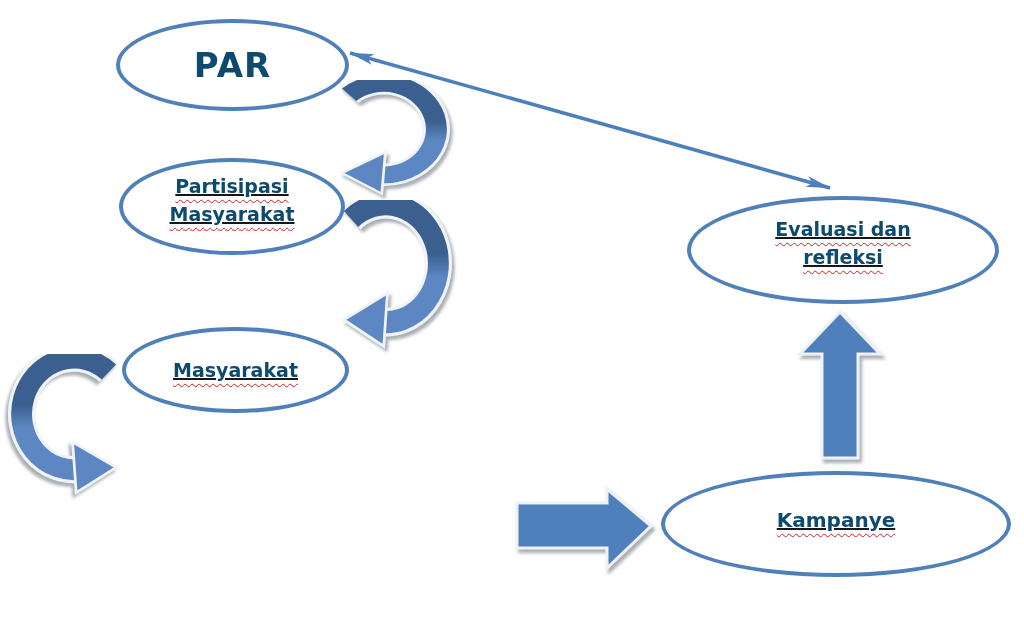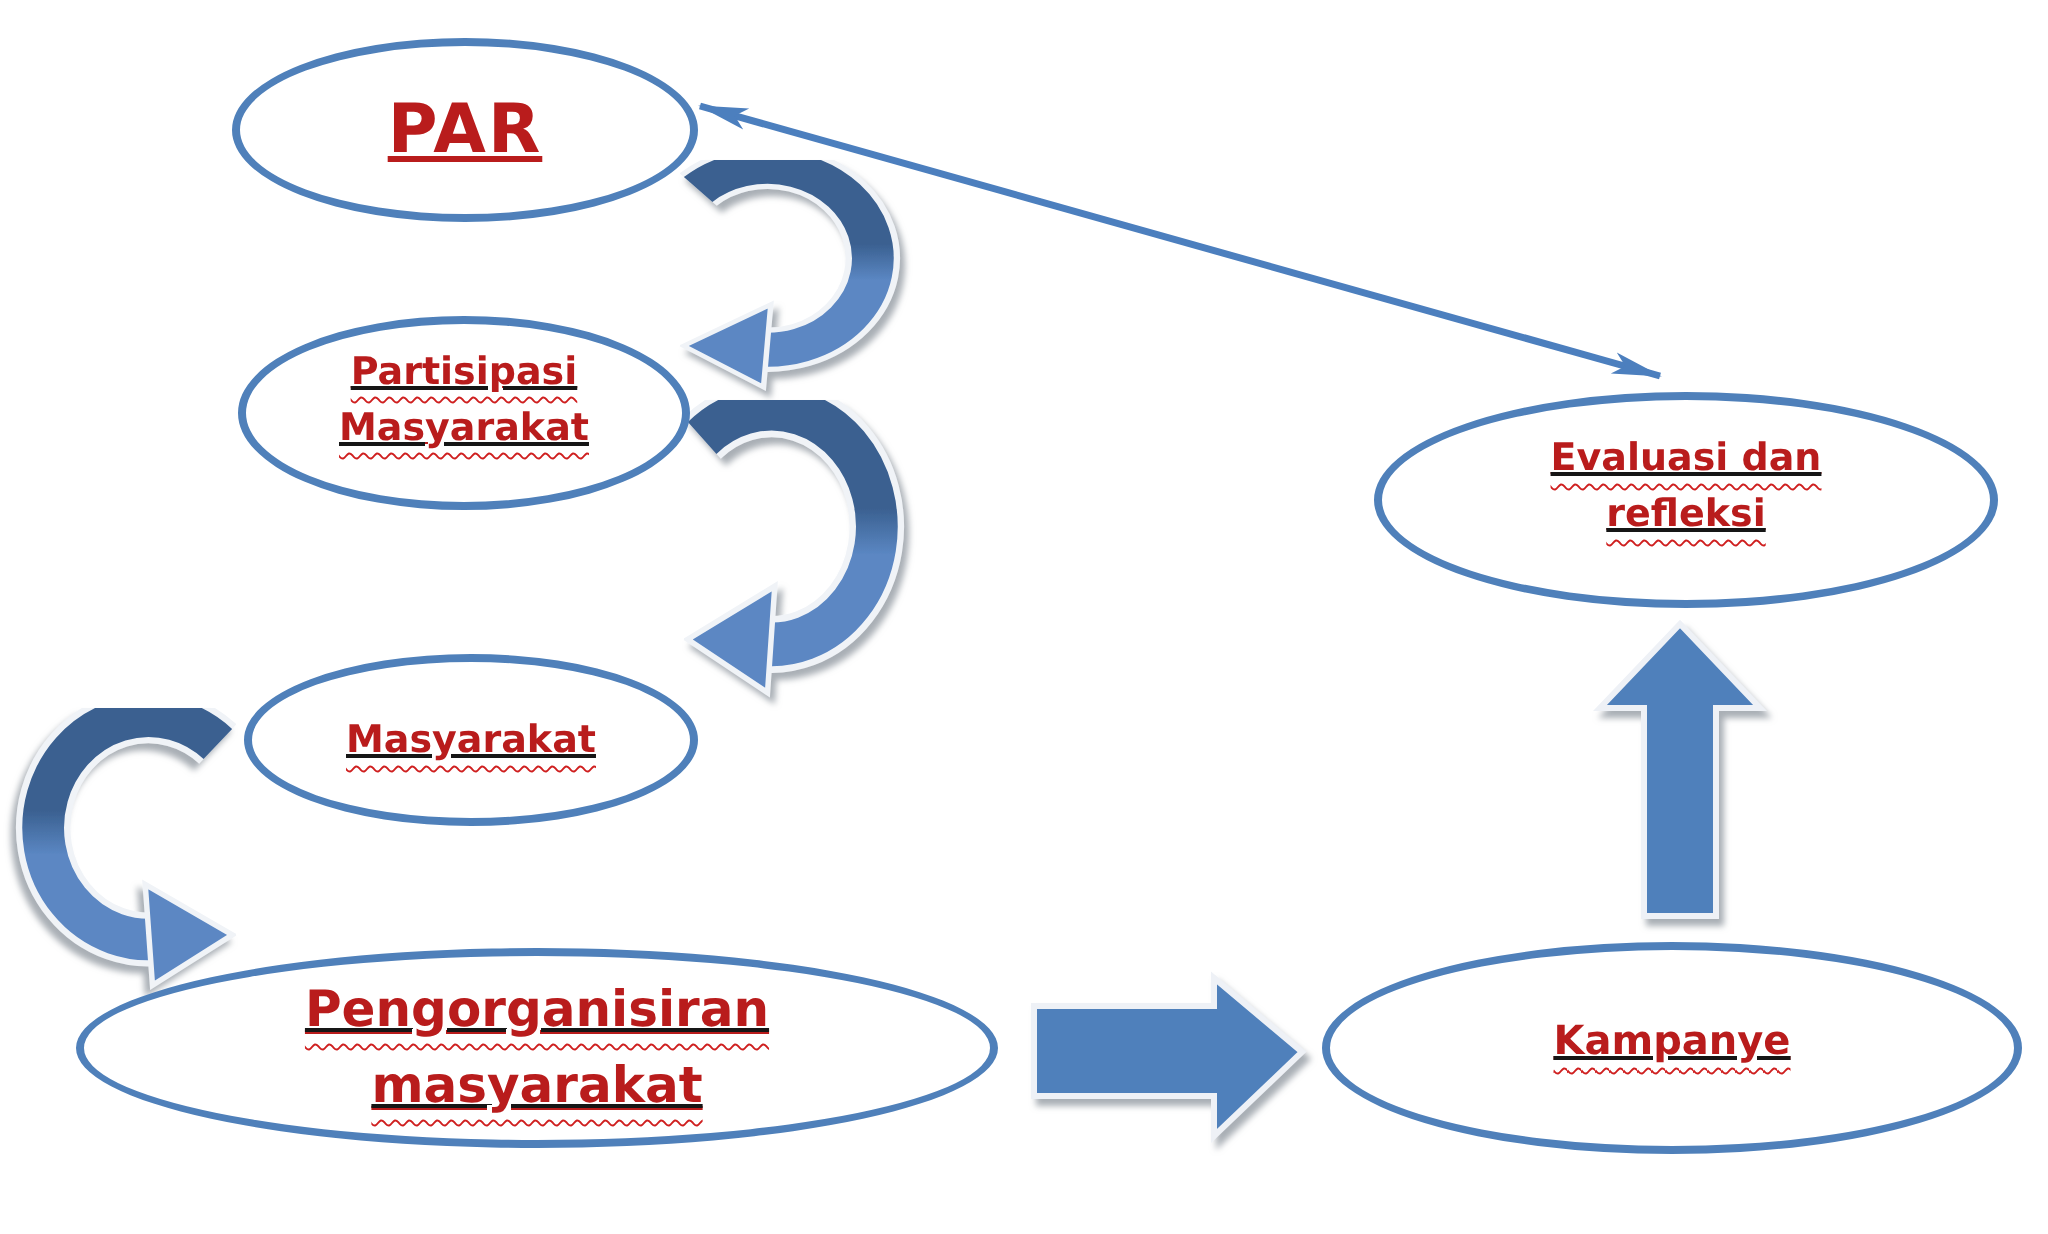--- a/index.html
+++ b/index.html
@@ -6,21 +6,21 @@
   .stage {
     position:relative; width:1024px; height:617px; background:#ffffff;
     overflow:hidden; font-family:"DejaVu Sans","Liberation Sans",sans-serif;
   }
   .layer { position:absolute; left:0; top:0; width:1024px; height:617px; z-index:1; }
   .node {
     position:absolute; z-index:2; box-sizing:border-box; background:#ffffff;
     border:4px solid #4f80ba; border-radius:50%;
     display:flex; align-items:center; justify-content:center;
   }
-  .lbl { font-weight:700; color:#b91c1c; text-align:center;text-decoration:underline; }
+  .lbl { font-weight:700; color:#0c4a6e; text-align:center; }
   .ln  { display:block; }
   .par-size  { font-size:34px; letter-spacing:1px; }
   .small-size{ font-size:19px; line-height:28px; }
   .big-size  { font-size:25px; line-height:38px; }
   .kamp-size { font-size:20px; line-height:28px; }
   .u    { text-decoration:underline; text-decoration-color:#161616; text-decoration-thickness:2px; }
   .wavy { text-decoration:underline wavy #cf1f1f; text-decoration-thickness:1px; text-underline-offset:0.30em; }
   .nudge-up .lbl { transform:translateY(-7px); }
   .nudge-up-sm .lbl { transform:translateY(-4px); }
   .swoosh-casing { fill:none; stroke:#f0f3f7; stroke-width:30; }
@@ -87,26 +87,20 @@
       <span class="ln u"><span class="wavy">Masyarakat</span></span>
     </div>
   </div>
 
   <div class="node" style="left:122px;top:327px;width:227px;height:86px">
     <div class="lbl small-size">
       <span class="ln u"><span class="wavy">Masyarakat</span></span>
     </div>
   </div>
 
-  <div class="node" style="left:38px;top:474px;width:461px;height:100px">
-    <div class="lbl big-size">
-      <span class="ln u"><span class="wavy">Pengorganisiran</span></span>
-      <span class="ln u"><span class="wavy">masyarakat</span></span>
-    </div>
-  </div>
 
   <div class="node nudge-up" style="left:687px;top:196px;width:312px;height:108px">
     <div class="lbl small-size">
       <span class="ln u"><span class="wavy">Evaluasi dan</span></span>
       <span class="ln u"><span class="wavy">refleksi</span></span>
     </div>
   </div>
 
   <div class="node nudge-up-sm" style="left:661px;top:471px;width:350px;height:106px">
     <div class="lbl kamp-size">

